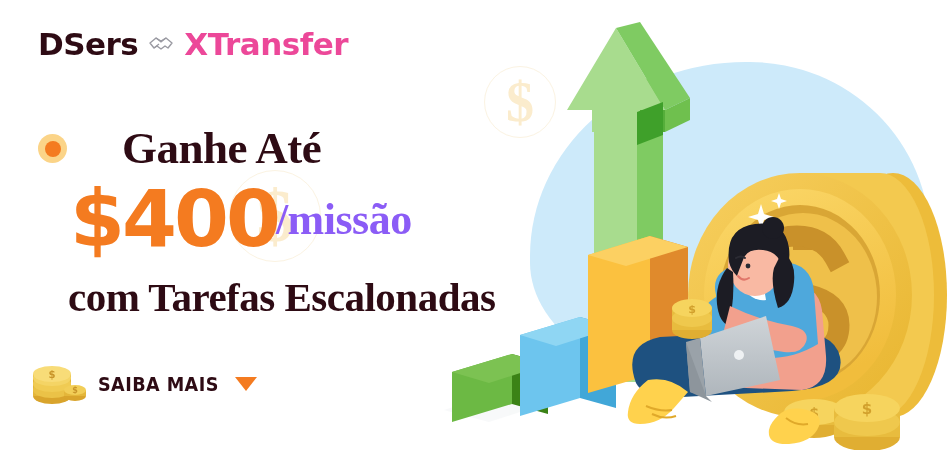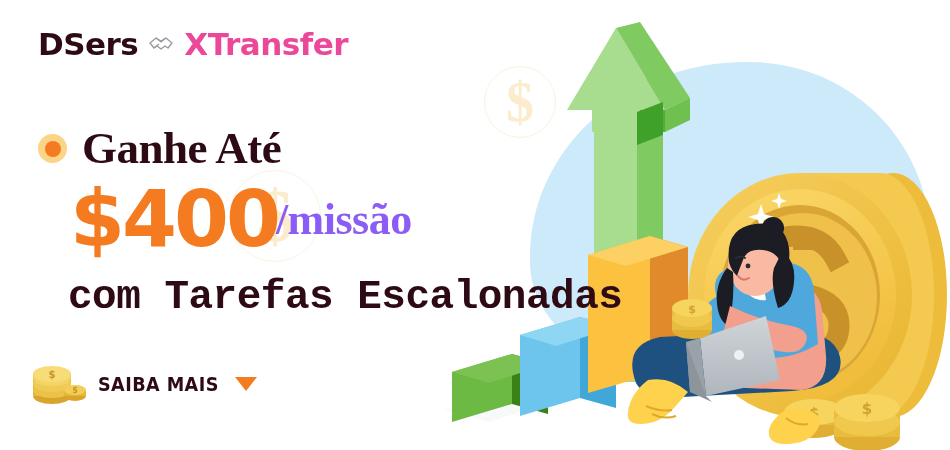--- a/index.html
+++ b/index.html
@@ -82,20 +82,21 @@
     width:16px; height:16px; border-radius:50%;
     background:#F47B20; display:block;
   }
   .h-line1 {
     font-family:"Liberation Serif", serif;
     font-weight:bold;
     font-size:45px;
     color:#2e0b14;
     line-height:1;
     letter-spacing:-0.5px;
+    margin-left:40px;
   }
 
   .price-row {
     position:absolute; left:70px; top:180px;
     display:flex; align-items:center;
   }
   .price-amt {
     font-family:"DejaVu Sans", sans-serif;
     font-weight:bold;
     font-size:79px;
@@ -108,21 +109,21 @@
     font-weight:bold;
     font-size:44px;
     color:#8b5cf6;
     letter-spacing:-0.5px;
     line-height:1;
     margin-left:-2px;
   }
 
   .h-line3 {
     position:absolute; left:68px; top:277px;
-    font-family:Liberation Mono, monospace;
+    font-family:Liberation Serif, serif;
     font-weight:bold;
     font-size:41px;
     color:#2e0b14;
     letter-spacing:-0.5px;
     line-height:1;
     white-space:nowrap;
   }
 
   .cta-row {
     position:absolute; left:28px; top:362px;

